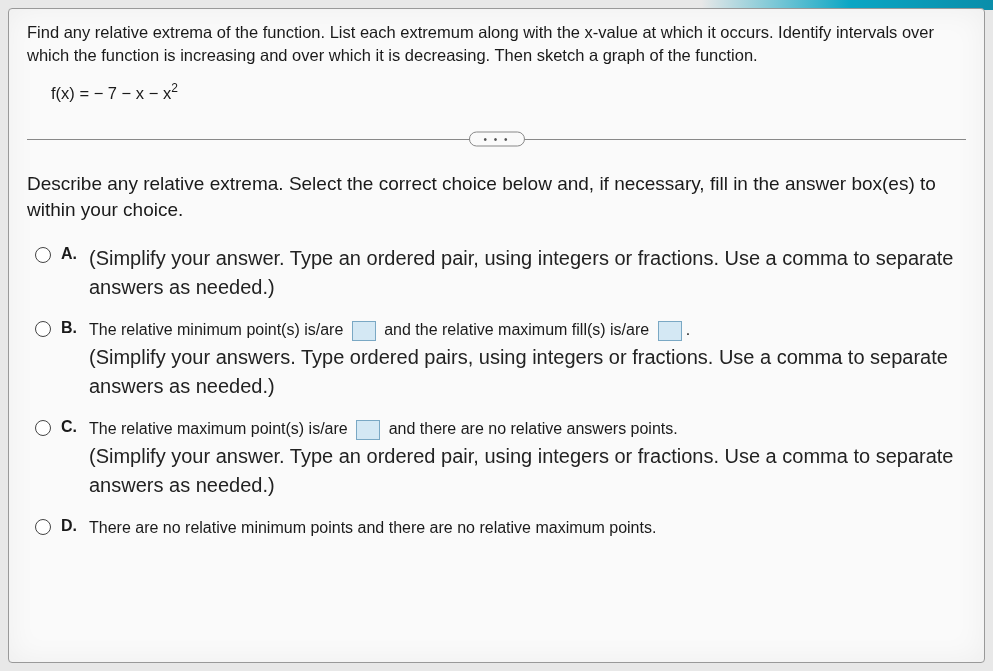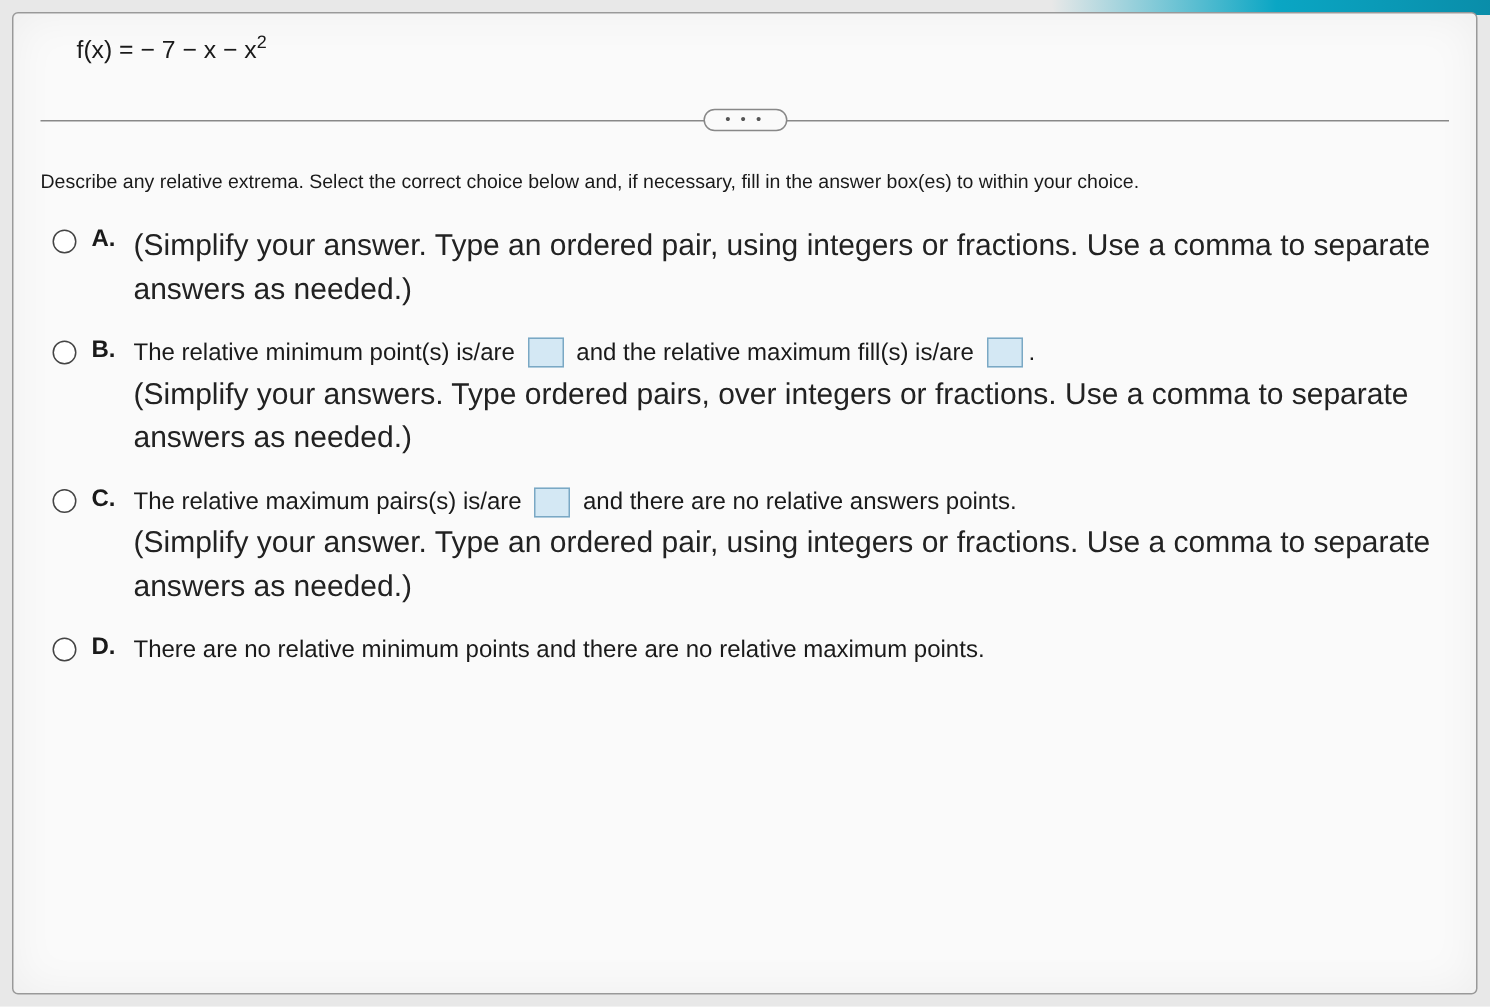--- a/index.html
+++ b/index.html
@@ -70,21 +70,21 @@
       background: #fafafa;
       border: 1px solid #888;
       border-radius: 12px;
       padding: 1px 14px;
       font-size: 10px;
       letter-spacing: 2px;
       color: #555;
       cursor: pointer;
     }
     .instruction-text {
-      font-size: 13px;
+      font-size: 19px;
       line-height: 1.4;
       color: #1a1a1a;
       margin-bottom: 20px;
     }
     .choices {
       padding-left: 8px;
     }
     .choice-row {
       display: flex;
       align-items: flex-start;
@@ -133,20 +133,21 @@
       cursor: text;
     }
   </style>
 </head>
 <body>
 
 <div class="top-band"></div>
 
 <div class="page-container">
 
+  <div class="problem-text">Find any relative extrema of the function. List each extremum along with the x-value at which it occurs. Identify intervals over which the function is increasing and over which it is decreasing. Then sketch a graph of the function.</div>
 
   <div class="formula">
     <span>f(x) = − 7 − x − x</span><sup>2</sup>
   </div>
 
   <div class="divider-row">
     <div class="divider-line"></div>
     <div class="ellipsis-pill">• • •</div>
   </div>
 
@@ -167,30 +168,30 @@
       <div class="choice-letter">B.</div>
       <div class="choice-body">
         <div class="choice-main">
           <span style="position:relative;">
             <span>The relative minimum point(s) is/are</span>
           </span>
           <span class="answer-box"></span>
           <span>and the relative maximum fill(s) is/are</span>
           <span class="answer-box"></span><span>.</span>
         </div>
-        <div class="choice-hint">(Simplify your answers. Type ordered pairs, over integers or fractions. Use a comma to separate answers as needed.)</div>
+        <div class="choice-hint">(Simplify your answers. Type ordered pairs, using integers or fractions. Use a comma to separate answers as needed.)</div>
       </div>
     </div>
 
     <div class="choice-row">
       <div class="radio"></div>
       <div class="choice-letter">C.</div>
       <div class="choice-body">
         <div class="choice-main">
-          <span>The relative maximum pairs(s) is/are</span>
+          <span>The relative maximum point(s) is/are</span>
           <span class="answer-box"></span>
           <span>and there are no relative answers points.</span>
         </div>
         <div class="choice-hint">(Simplify your answer. Type an ordered pair, using integers or fractions. Use a comma to separate answers as needed.)</div>
       </div>
     </div>
 
     <div class="choice-row">
       <div class="radio"></div>
       <div class="choice-letter">D.</div>

